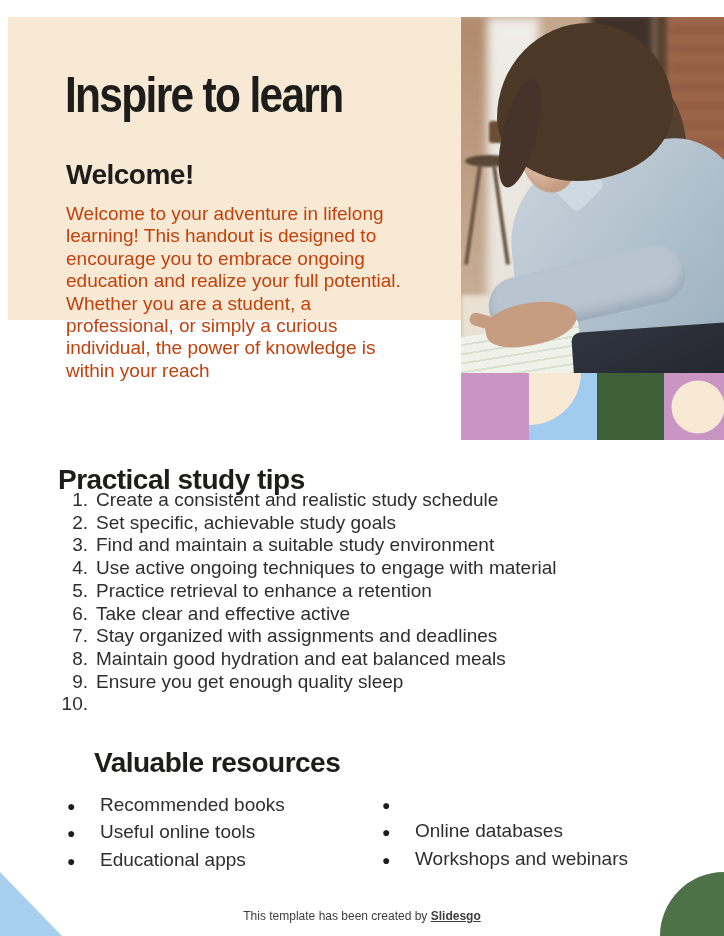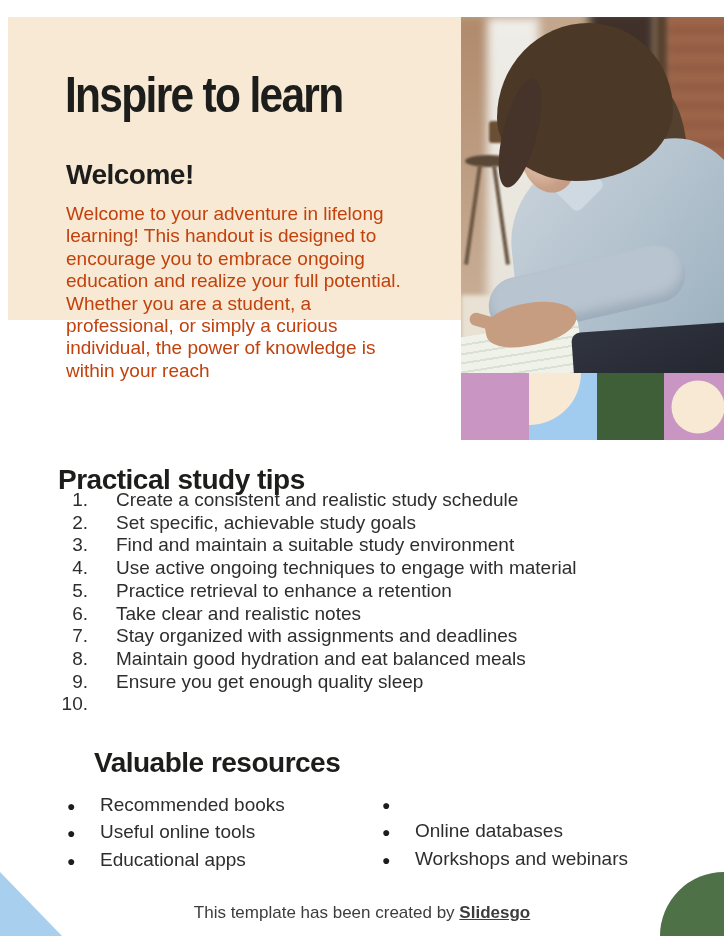--- a/index.html
+++ b/index.html
@@ -72,29 +72,29 @@
   .sq-green { background:var(--green-square,#3e5f37); }
   .quarter { position:absolute; left:-52px; top:-52px; width:104px; height:104px;
     border-radius:50%; background:var(--cream,#f7e9d3); }
   .dot-circle { position:absolute; left:50%; top:50%; width:53px; height:53px;
     transform:translate(-50%,-50%); border-radius:50%; background:var(--cream,#f7e9d3); }
   
   .tips-h { top:464px; }
   .tips-list { position:absolute; left:58px; top:489px; width:620px; list-style:none; }
   .tips-list li { display:flex; font-size:19px; line-height:22.7px; color:#2e2e2e; }
   .tips-list .num { width:30px; text-align:right; flex:none; }
-  .tips-list .txt { margin-left:28px;text-align:center; }
+  .tips-list .txt { margin-left:8px;text-align:center; }
   .res-h { top:747px;margin-left:36px; }
   .resources { position:absolute; left:58px; top:792px; width:630px; display:flex; }
   .res-col { width:320px; list-style:none; }
   .res-col li { display:flex; align-items:baseline; font-size:19px; line-height:26.4px; color:#2e2e2e; }
   .res-col .bullet { flex:none; width:33px; margin-left:9px; font-size:14px; color:#1d1d1b; }
   
   .footer { position:absolute; left:0; bottom:13px; width:100%; text-align:center;
-    font-size:17px; color:#3d3d3d; }
+    font-size:12px; color:#3d3d3d; }
   .brand-link { font-weight:bold; text-decoration:underline; color:#3d3d3d; }
   .tri-blue { position:absolute; left:0; bottom:0; width:0; height:0;
     border-bottom:64px solid var(--triangle-blue,#a8cfee); border-right:62px solid transparent; }
   .corner-green { position:absolute; right:-64px; bottom:-64px; width:128px; height:128px;
     border-radius:50%; background:var(--corner-green,#4e7147); }
 </style>
 </head>
 <body>
 
 <div class="page">
@@ -163,21 +163,21 @@
         <span class="txt">Use active ongoing techniques to engage with material</span>
       </li>
 
       <li>
         <span class="num">5.</span>
         <span class="txt">Practice retrieval to enhance a retention</span>
       </li>
 
       <li>
         <span class="num">6.</span>
-        <span class="txt">Take clear and realistic notes</span>
+        <span class="txt">Take clear and effective active</span>
       </li>
 
       <li>
         <span class="num">7.</span>
         <span class="txt">Stay organized with assignments and deadlines</span>
       </li>
 
       <li>
         <span class="num">8.</span>
         <span class="txt">Maintain good hydration and eat balanced meals</span>

